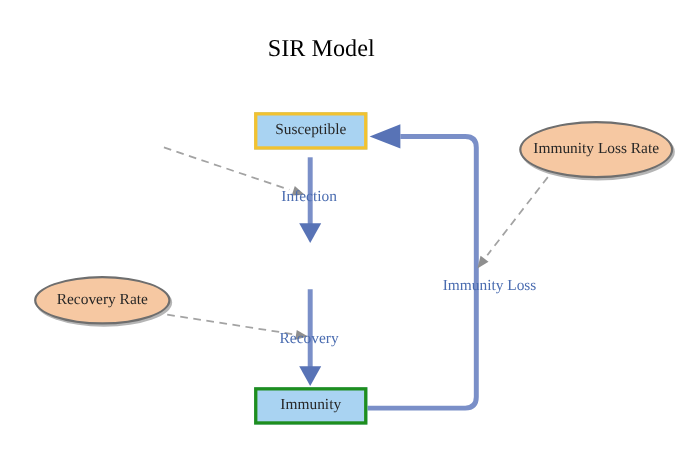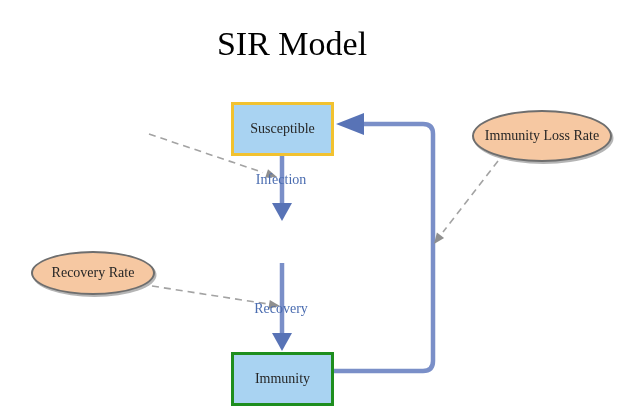--- a/index.html
+++ b/index.html
@@ -2,33 +2,33 @@
 <html style="--title-color: #000000; --text-dark: #262626; --node-fill: #a9d3f2; --susceptible-border: #f2c230; --infected-border: #fa1d1d; --recovered-border: #1e8e1e; --param-fill: #f6c8a2; --param-border: #6e6e6e; --flow-blue: #7a8fc8; --flow-head: #5873b6; --label-blue: #4a6cb0; --dashed-gray: #a3a3a3; --dash-head: #8f8f8f;"><head>
 <meta charset="utf-8">
 <style>
   html,body{margin:0;padding:0;background:#ffffff;}
   .stage{
     position:relative;width:624px;height:414px;background:#ffffff;overflow:hidden;
     font-family:"Liberation Serif","DejaVu Serif",serif;
   }
   .title{
     position:absolute;left:292px;top:44px;transform:translate(-50%,-50%);
-    font-size:34px;color:var(--title-color);white-space:nowrap;
+    font-size:22px;color:var(--title-color);white-space:nowrap;
   }
   svg.edges{position:absolute;left:0;top:0;}
   .flow-line{stroke:var(--flow-blue);stroke-width:4.5;fill:none;stroke-linecap:butt;}
   .flow-head{fill:var(--flow-head);stroke:none;}
   .dash-line{stroke:var(--dashed-gray);stroke-width:1.6;fill:none;stroke-dasharray:7 5;}
   .dash-head{fill:var(--dash-head);stroke:none;}
   .node{
     position:absolute;box-sizing:border-box;background:var(--node-fill);
     display:flex;align-items:center;justify-content:center;
     font-size:14px;color:var(--text-dark);white-space:nowrap;
   }
-  .box{width:103px;height:54px;left:231px;border:3px solid #c2410c;}
+  .box{width:103px;height:34px;left:231px;border:3px solid #c2410c;}
   .box.susceptible{top:102px;border-color:var(--susceptible-border);}
   .box.infected{top:222px;border-color:var(--infected-border);}
   .box.recovered{top:352px;border-color:var(--recovered-border);}
   .ellipse{
     border:2px solid var(--param-border);border-radius:50%;
     background:var(--param-fill);
     box-shadow:1.5px 2px 0 0 rgba(120,120,120,0.55);
   }
   .ellipse.infection-factor{left:43px;top:95px;width:120px;height:43px;}
   .ellipse.recovery-rate{left:31px;top:251px;width:124px;height:44px;}
@@ -90,14 +90,15 @@
 
   <div class="node ellipse recovery-rate">
     <span>Recovery Rate</span>
   </div>
   <div class="node ellipse immunity-loss-rate">
     <span>Immunity Loss Rate</span>
   </div>
 
   <div class="flowlabel infection">Infection</div>
   <div class="flowlabel recovery">Recovery</div>
+  <div class="flowlabel immunity-loss">Immunity Loss</div>
 
 </div>
 
 </body></html>

